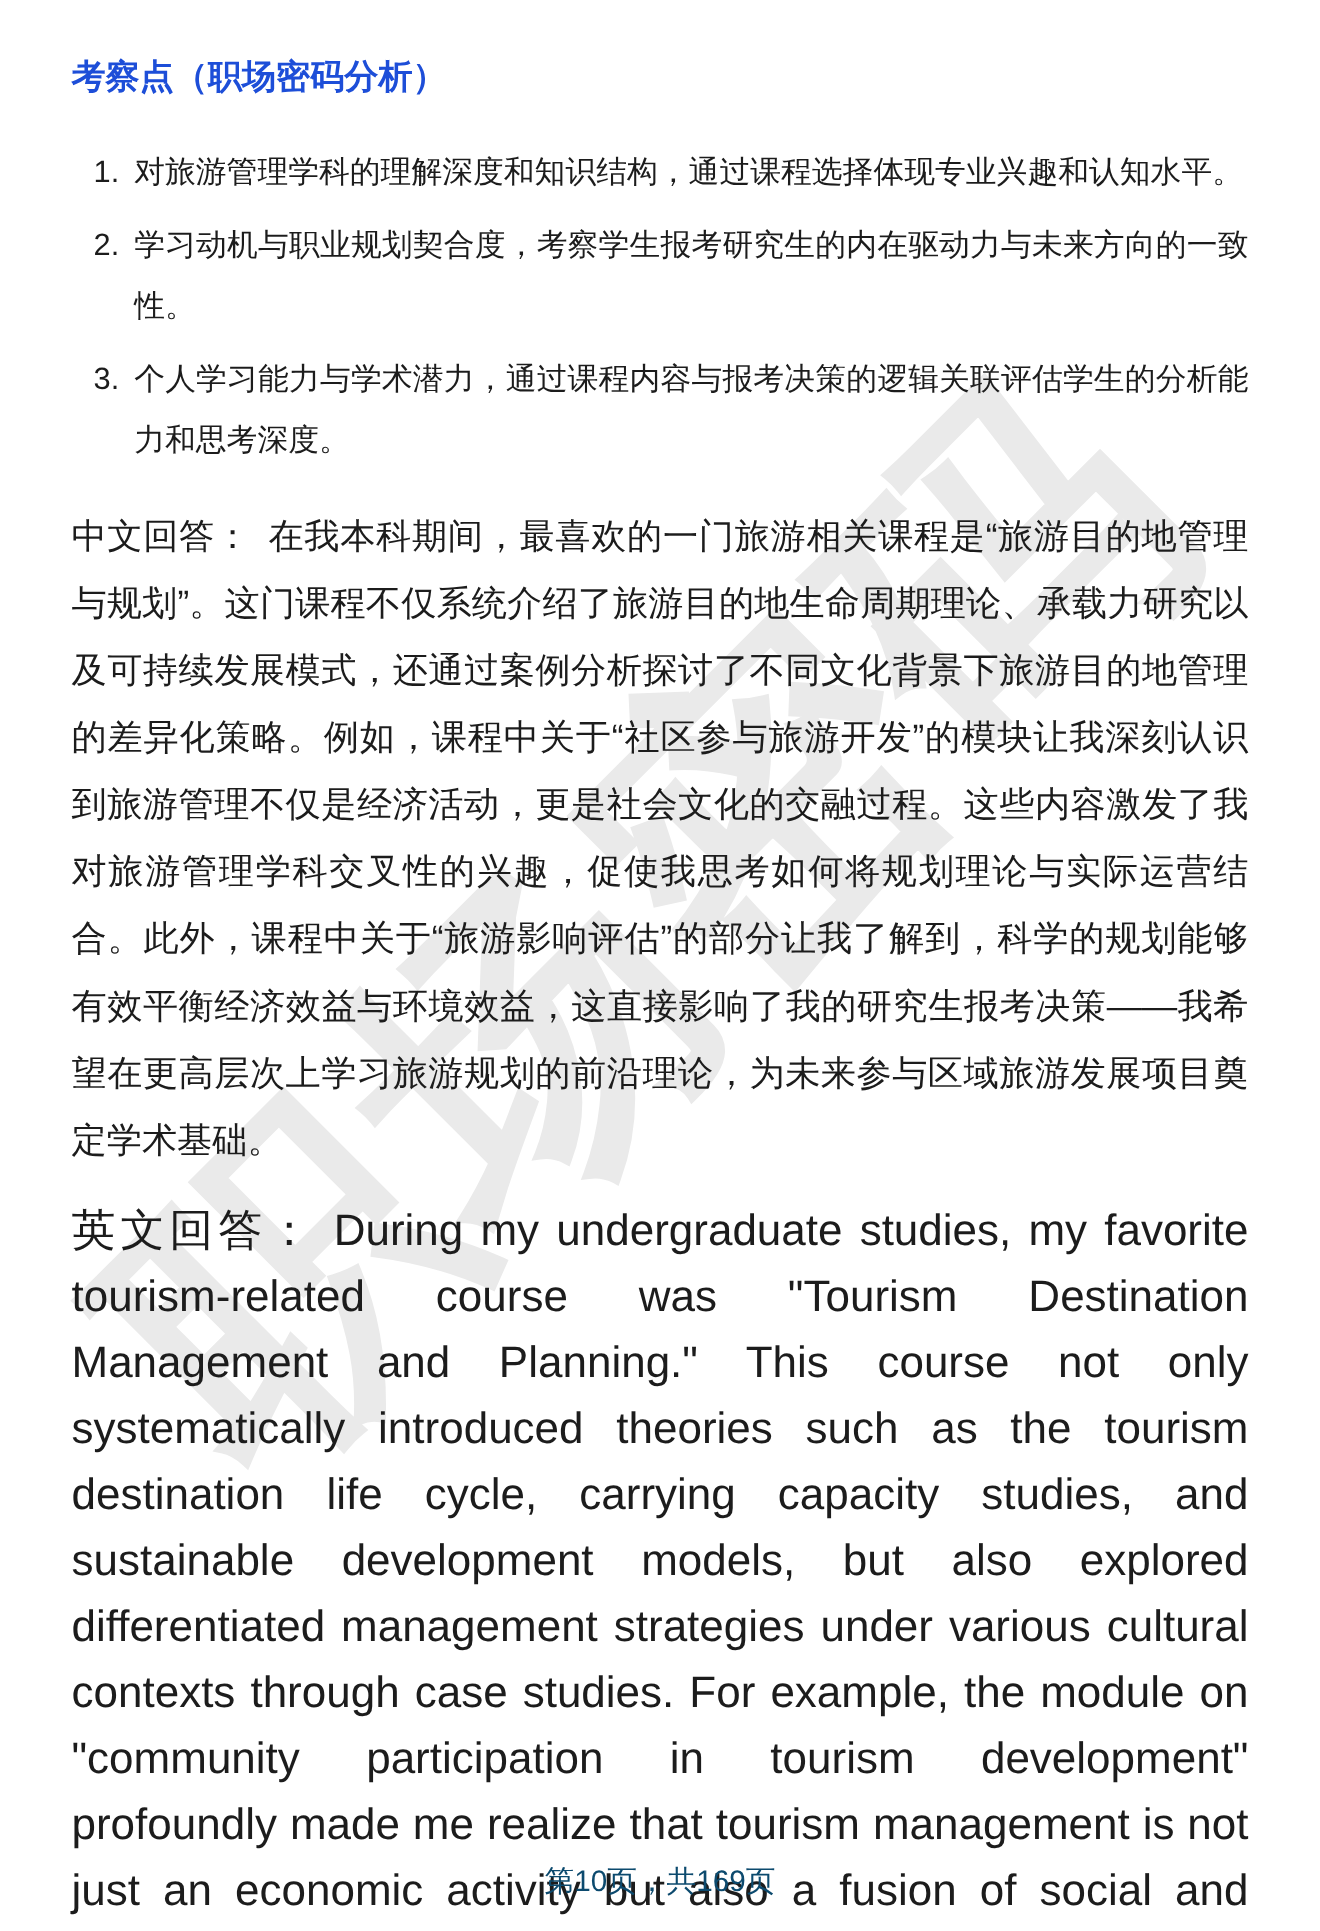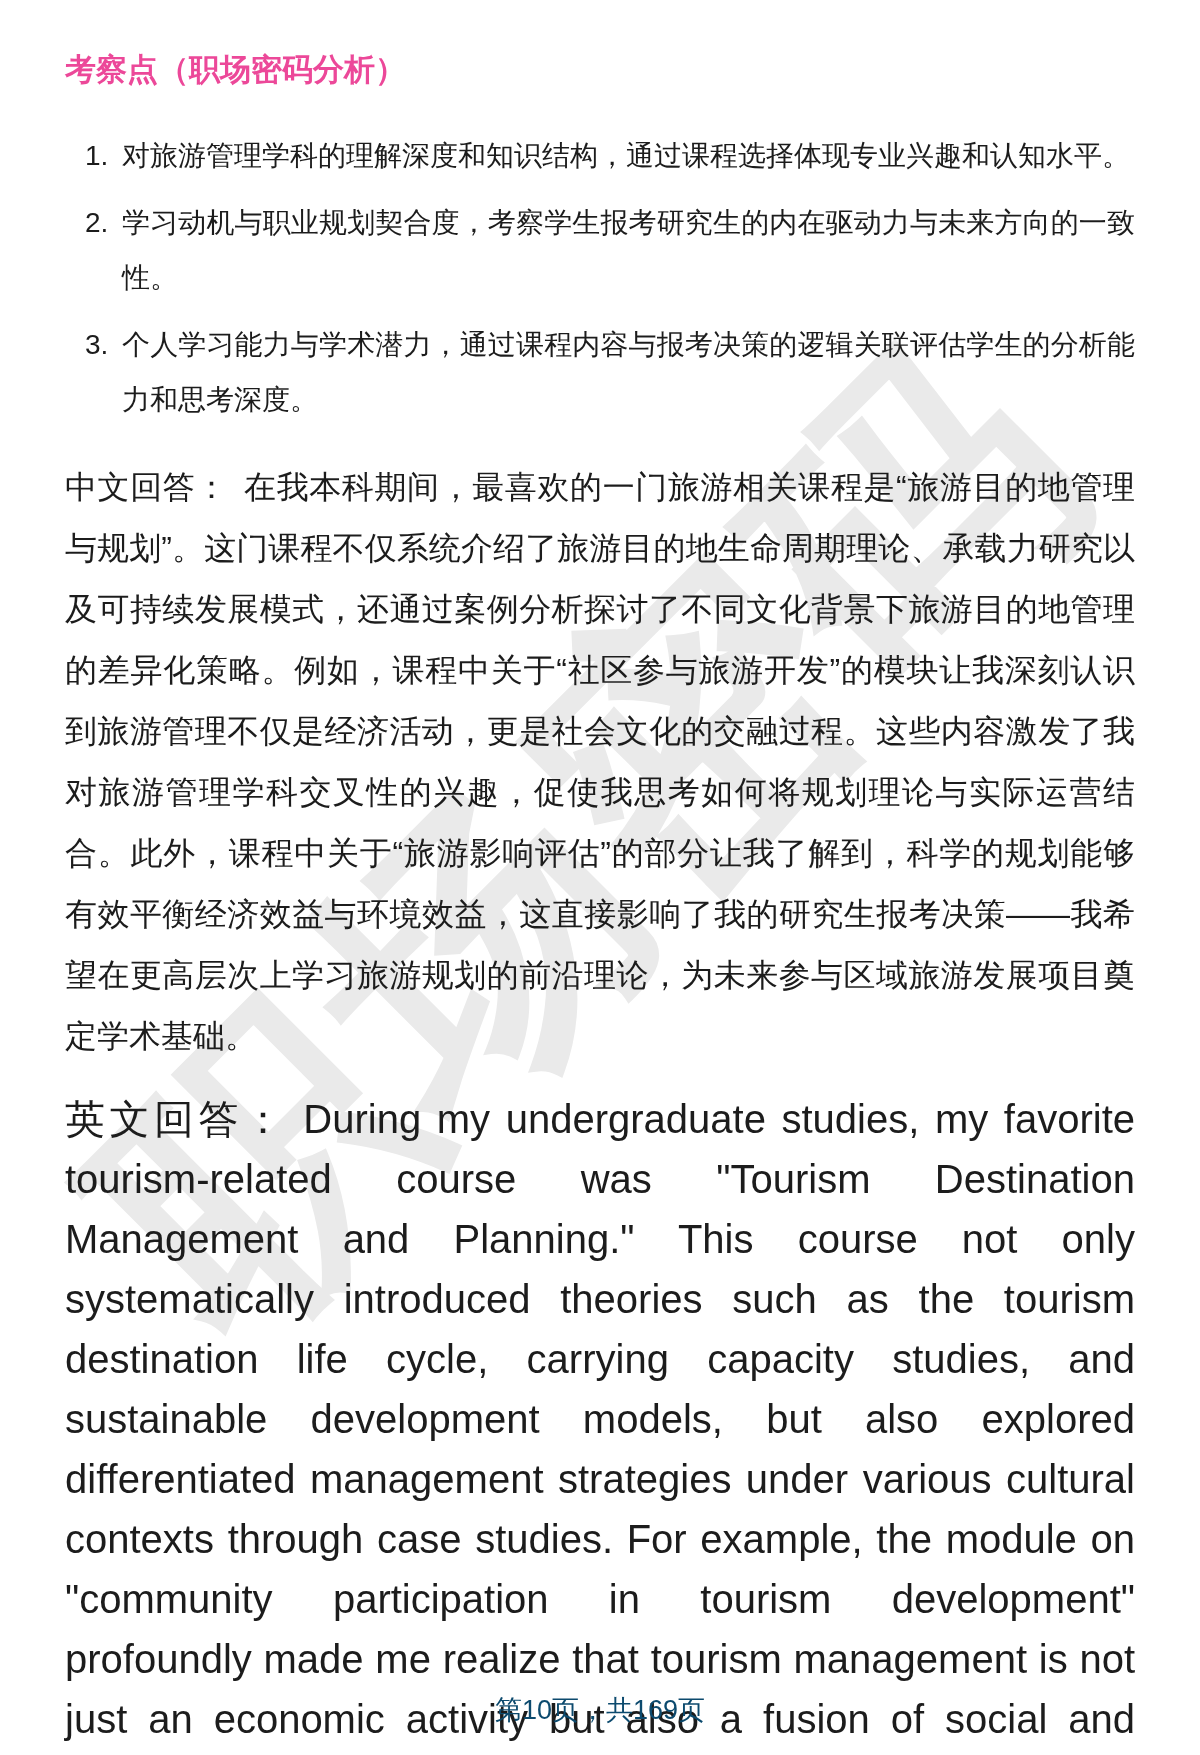--- a/index.html
+++ b/index.html
@@ -38,21 +38,21 @@
   .content {
     position: relative;
     z-index: 1;
     padding: 52px 65px 0 65px;
   }
   .doc-title {
     margin: 0 0 40px 0;
     font-size: 31px;
     line-height: 36px;
     font-weight: 700;
-    color: #ec4899;
+    color: #1d4ed8;
   }
   .checkpoint-list {
     margin: 0 0 30px 0;
     padding: 0;
     list-style: none;
   }
   .checkpoint-item {
     position: relative;
     padding-left: 57px;
     margin-bottom: 12px;

